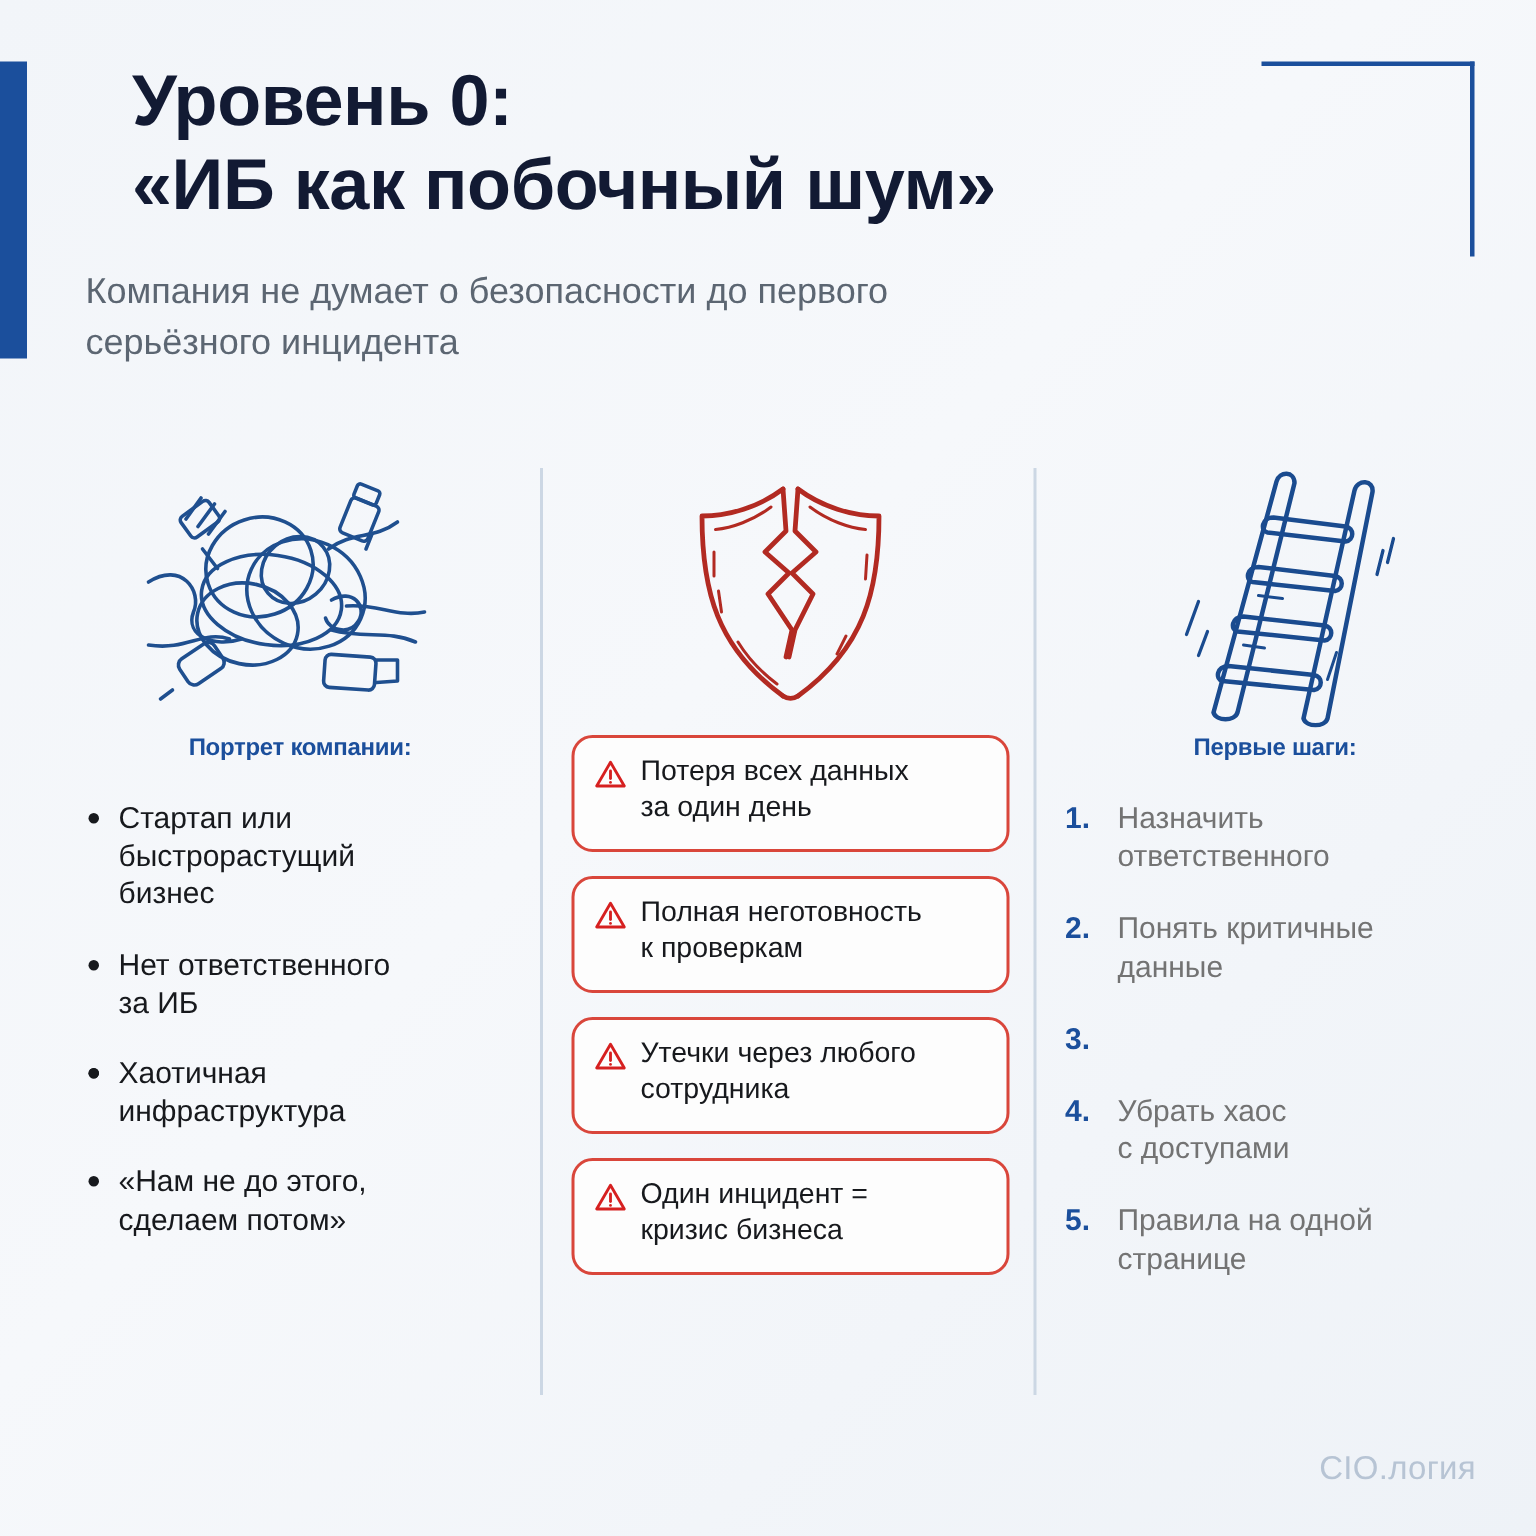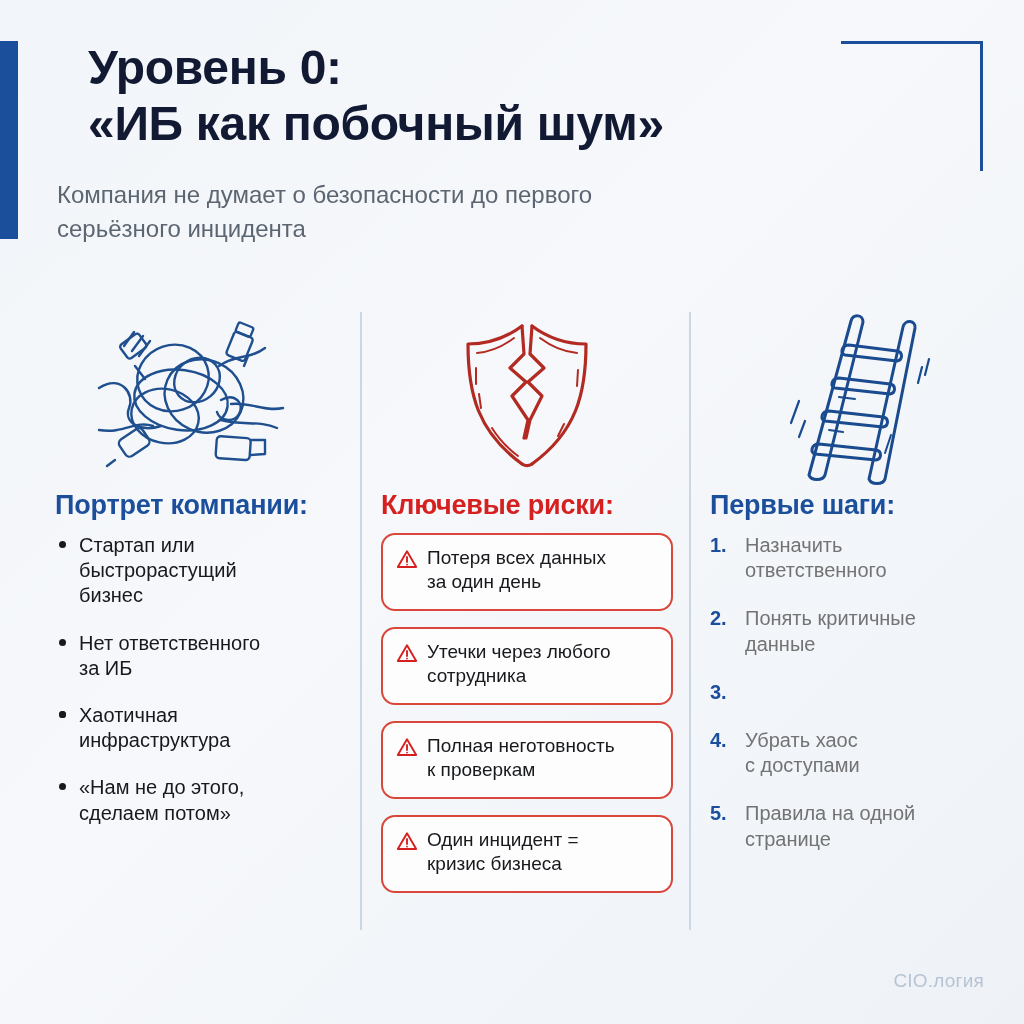--- a/index.html
+++ b/index.html
@@ -59,22 +59,23 @@
   #col-steps{left:710px;width:280px;}
 
   .icon-wrap{
     height:190px;display:flex;align-items:center;justify-content:center;
   }
   #col-portrait .icon-wrap{justify-content:flex-start;padding-left:14px;}
   #col-risks .icon-wrap{justify-content:center;}
   #col-steps .icon-wrap{justify-content:center;padding-left:10px;}
 
   .col-heading{
-    font-size:27px;font-weight:700;letter-spacing:-0.2px;
-    margin:0 0 12px 0;
+    font-size:16px;font-weight:700;letter-spacing:-0.2px;
+    margin:0 0 26px 0;
+    text-align:center;
   }
   #heading-portrait{color:#1b4f9c;}
   #heading-risks{color:#d62020;}
   #heading-steps{color:#1b4f9c;}
 
   
   ul.bullets{list-style:none;margin:0;padding:0;}
   ul.bullets li{
     position:relative;padding-left:24px;margin-bottom:22px;
     font-size:20px;line-height:1.26;color:#17191d;
@@ -105,21 +106,21 @@
   ol.steps li .num{
     flex:0 0 22px;color:#1b4f9c;font-weight:700;font-size:20px;line-height:1.26;
   }
   ol.steps li .stxt{
     font-size:20px;line-height:1.26;color:#737373;white-space:pre-line;
   }
 
   
   #footer-logo{
     position:absolute;right:40px;bottom:32px;
-    color:#b7c4d4;font-size:19px;letter-spacing:0.2px;
+    color:#b7c4d4;font-size:22px;letter-spacing:0.2px;
   }
 </style>
 </head>
 <body>
 
 <div id="page">
 
   <div id="accent-bar"></div>
   <div id="corner-bracket"></div>
 
@@ -191,21 +192,20 @@
           <path d="M24 60 l 0 16" stroke-width="2"></path>
           <path d="M27 86 l 2 14" stroke-width="2"></path>
           <path d="M126 62 l -1 16" stroke-width="2"></path>
           <path d="M40 120 C 48 133, 58 142, 66 148" stroke-width="2"></path>
           <path d="M112 116 l -6 12" stroke-width="2"></path>
 
           <path d="M70 18 L 72 46 L 58 60 L 74 74 L 60 88 L 76 112 L 72 130"></path>
           <path d="M80 18 L 78 46 L 92 60 L 76 74 L 90 88 L 78 112 L 74 130"></path>
         </svg>
       </div>
-      <div class="col-heading" id="heading-risks">Ключевые риски:</div>
 
       <div class="risk-card">
         <span class="warn">
           <svg width="22" height="20" viewBox="0 0 22 20" fill="none" stroke="#d62020" stroke-width="1.9" stroke-linejoin="round" stroke-linecap="round">
             <path d="M11 2.2 L20.2 18 L1.8 18 Z"></path>
               <path d="M11 8 L11 13"></path>
               <circle cx="11" cy="15.6" r="0.95" fill="#d62020" stroke="none"></circle>
           </svg>
         </span>
         <span class="txt">Потеря всех данных
@@ -213,34 +213,34 @@
       </div>
 
       <div class="risk-card">
         <span class="warn">
           <svg width="22" height="20" viewBox="0 0 22 20" fill="none" stroke="#d62020" stroke-width="1.9" stroke-linejoin="round" stroke-linecap="round">
             <path d="M11 2.2 L20.2 18 L1.8 18 Z"></path>
               <path d="M11 8 L11 13"></path>
               <circle cx="11" cy="15.6" r="0.95" fill="#d62020" stroke="none"></circle>
           </svg>
         </span>
-        <span class="txt">Утечки через любого
-сотрудника</span>
+        <span class="txt">Полная неготовность
+к проверкам</span>
       </div>
 
       <div class="risk-card">
         <span class="warn">
           <svg width="22" height="20" viewBox="0 0 22 20" fill="none" stroke="#d62020" stroke-width="1.9" stroke-linejoin="round" stroke-linecap="round">
             <path d="M11 2.2 L20.2 18 L1.8 18 Z"></path>
               <path d="M11 8 L11 13"></path>
               <circle cx="11" cy="15.6" r="0.95" fill="#d62020" stroke="none"></circle>
           </svg>
         </span>
-        <span class="txt">Полная неготовность
-к проверкам</span>
+        <span class="txt">Утечки через любого
+сотрудника</span>
       </div>
 
       <div class="risk-card">
         <span class="warn">
           <svg width="22" height="20" viewBox="0 0 22 20" fill="none" stroke="#d62020" stroke-width="1.9" stroke-linejoin="round" stroke-linecap="round">
             <path d="M11 2.2 L20.2 18 L1.8 18 Z"></path>
               <path d="M11 8 L11 13"></path>
               <circle cx="11" cy="15.6" r="0.95" fill="#d62020" stroke="none"></circle>
           </svg>
         </span>

